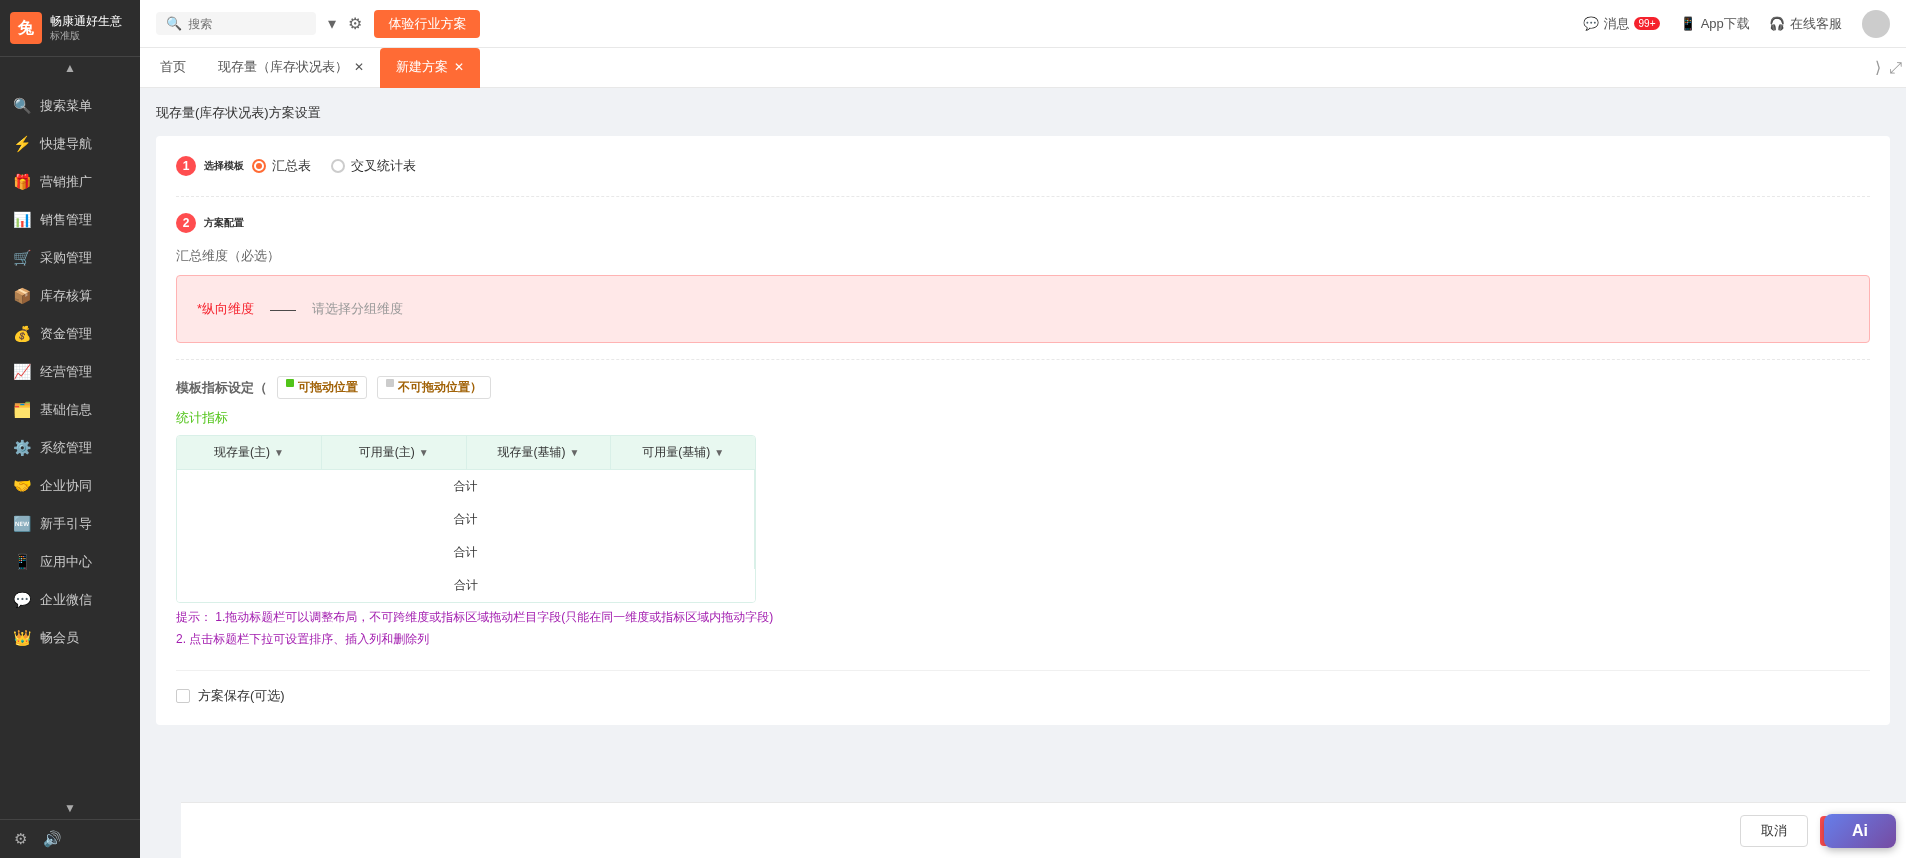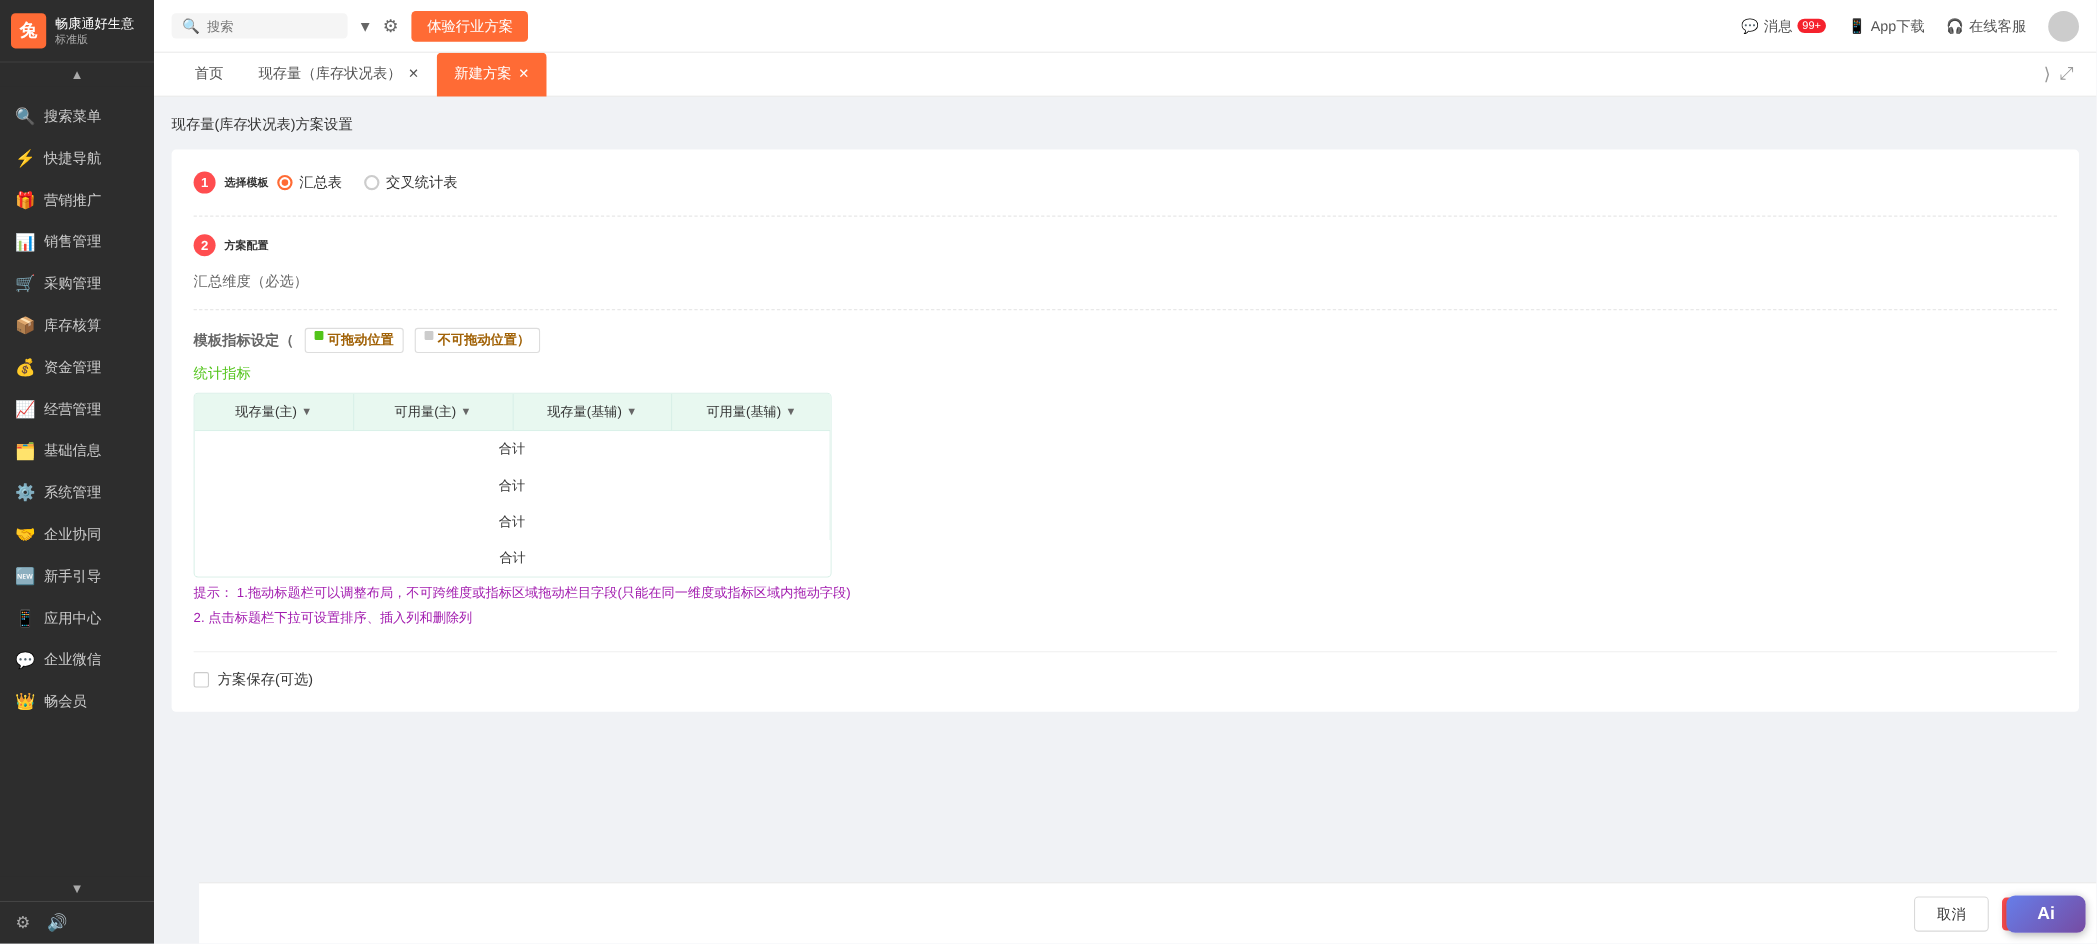--- a/index.html
+++ b/index.html
@@ -130,21 +130,21 @@
       height: 28px;
       background: #ccc;
       border-radius: 50%;
     }
 
     
     .tabs {
       background: #fff;
       display: flex;
       align-items: center;
-      padding: 0 21px;
+      padding: 0 4px;
       border-bottom: 1px solid #e8e8e8;
       height: 40px;
       flex-shrink: 0;
       gap: 0;
     }
     .tab-item {
       display: flex;
       align-items: center;
       height: 40px;
       padding: 0 16px;
@@ -579,20 +579,25 @@
       <hr class="section-divider">
 
       <div class="step-section">
         <div class="step-header">
           <div class="step-badge">2</div>
           <span class="step-title">方案配置</span>
         </div>
 
         <div class="field-label">汇总维度（必选）</div>
 
+        <div class="dimension-area">
+          <span class="dimension-required">*纵向维度</span>
+          <span class="dimension-dash">——</span>
+          <span class="dimension-placeholder">请选择分组维度</span>
+        </div>
 
         <hr class="section-divider">
 
         <div class="indicator-settings">
           <div class="indicator-label">
             <span>模板指标设定（</span>
             <span class="indicator-tag">
               <span class="tag-dot"></span>
               <span>可拖动位置</span>
             </span>

